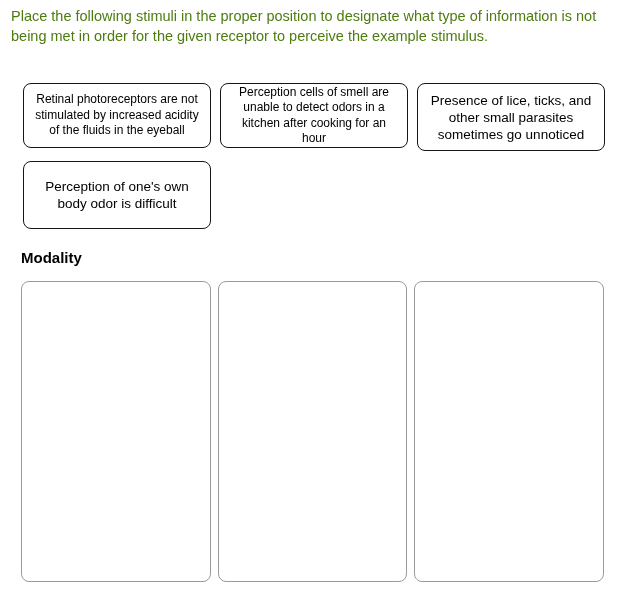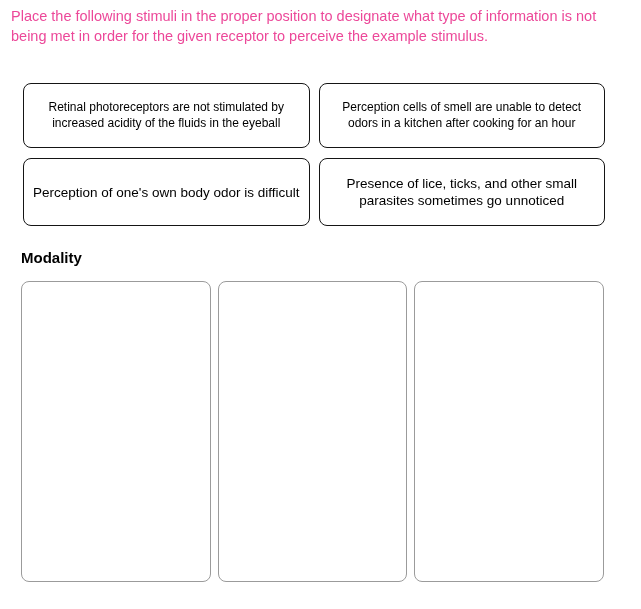--- a/index.html
+++ b/index.html
@@ -11,30 +11,30 @@
     position: relative;
     overflow: hidden;
   }
   .instructions {
     position: absolute;
     left: 11px;
     top: 7px;
     width: 616px;
     font-size: 14.5px;
     line-height: 19.5px;
-    color: #ec4899;
+    color: #4d7c0f;
     font-weight: 400;
   }
   .cards-grid {
     position: absolute;
     left: 23px;
     top: 83px;
     width: 582px;
     display: grid;
-    grid-template-columns: repeat(2, 1fr);
+    grid-template-columns: repeat(3, 1fr);
     column-gap: 9px;
     row-gap: 10px;
   }
   .card {
     background: #ffffff;
     border: 1.5px solid #151515;
     border-radius: 8px;
     display: flex;
     align-items: center;
     justify-content: center;
@@ -82,24 +82,24 @@
 <p class="instructions">Place the following stimuli in the proper position to designate what type of information is not being met in order for the given receptor to perceive the example stimulus.</p>
 
 <div class="cards-grid">
   <div class="card r1">
     <span>Retinal photoreceptors are not stimulated by increased acidity of the fluids in the eyeball</span>
   </div>
   <div class="card r1">
     <span>Perception cells of smell are unable to detect odors in a kitchen after cooking for an hour</span>
   </div>
   <div class="card r2">
-    <span>Perception of one's own body odor is difficult</span>
+    <span>Presence of lice, ticks, and other small parasites sometimes go unnoticed</span>
   </div>
   <div class="card r2">
-    <span>Presence of lice, ticks, and other small parasites sometimes go unnoticed</span>
+    <span>Perception of one's own body odor is difficult</span>
   </div>
 </div>
 
 <div class="headers">
   <div class="header">Modality</div>
 </div>
 
 <div class="dropzones">
   <div class="dropzone"></div>
   <div class="dropzone"></div>

